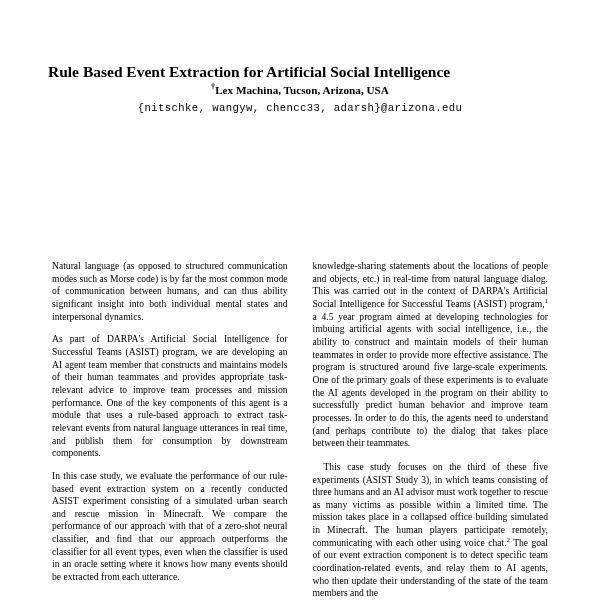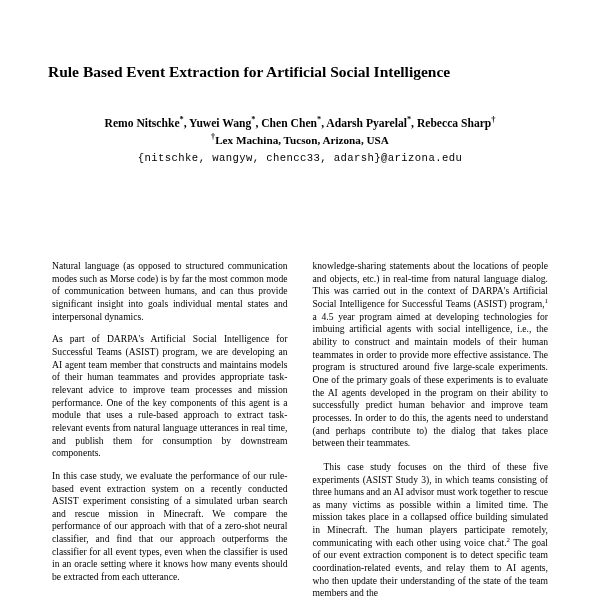--- a/index.html
+++ b/index.html
@@ -92,29 +92,28 @@
     margin-bottom: 11px;
   }
 </style>
 </head>
 <body>
 
 <div class="page">
 
   <div class="title">Rule Based Event Extraction for Artificial Social Intelligence</div>
 
-  <div class="authors">Remo Nitschke<sup>*</sup>, Yuwei Wang<sup>*</sup>, Chen Chen<sup>*</sup>, Adarsh Pyarelal<sup>*</sup>, Rebecca Sharp<sup>†</sup></div>
 
   <div class="affil2"><sup>†</sup>Lex Machina, Tucson, Arizona, USA</div>
   <div class="email">{nitschke, wangyw, chencc33, adarsh}@arizona.edu</div>
 
   <div class="columns">
 
     <div class="col left">
-      <p class="para">Natural language (as opposed to structured communication modes such as Morse code) is by far the most common mode of communication between humans, and can thus provide significant insight into goals individual mental states and interpersonal dynamics.</p>
+      <p class="para">Natural language (as opposed to structured communication modes such as Morse code) is by far the most common mode of communication between humans, and can thus ability significant insight into both individual mental states and interpersonal dynamics.</p>
       <p class="para">As part of DARPA's Artificial Social Intelligence for Successful Teams (ASIST) program, we are developing an AI agent team member that constructs and maintains models of their human teammates and provides appropriate task-relevant advice to improve team processes and mission performance. One of the key components of this agent is a module that uses a rule-based approach to extract task-relevant events from natural language utterances in real time, and publish them for consumption by downstream components.</p>
       <p class="para">In this case study, we evaluate the performance of our rule-based event extraction system on a recently conducted ASIST experiment consisting of a simulated urban search and rescue mission in Minecraft. We compare the performance of our approach with that of a zero-shot neural classifier, and find that our approach outperforms the classifier for all event types, even when the classifier is used in an oracle setting where it knows how many events should be extracted from each utterance.</p>
     </div>
 
     <div class="col right">
       <p class="para">knowledge-sharing statements about the locations of people and objects, etc.) in real-time from natural language dialog. This was carried out in the context of DARPA's Artificial Social Intelligence for Successful Teams (ASIST) program,<sup>1</sup> a 4.5 year program aimed at developing technologies for imbuing artificial agents with social intelligence, i.e., the ability to construct and maintain models of their human teammates in order to provide more effective assistance. The program is structured around five large-scale experiments. One of the primary goals of these experiments is to evaluate the AI agents developed in the program on their ability to successfully predict human behavior and improve team processes. In order to do this, the agents need to understand (and perhaps contribute to) the dialog that takes place between their teammates.</p>
       <p class="para indent">This case study focuses on the third of these five experiments (ASIST Study 3), in which teams consisting of three humans and an AI advisor must work together to rescue as many victims as possible within a limited time. The mission takes place in a collapsed office building simulated in Minecraft. The human players participate remotely, communicating with each other using voice chat.<sup>2</sup> The goal of our event extraction component is to detect specific team coordination-related events, and relay them to AI agents, who then update their understanding of the state of the team members and the</p>
     </div>
 
   </div>

